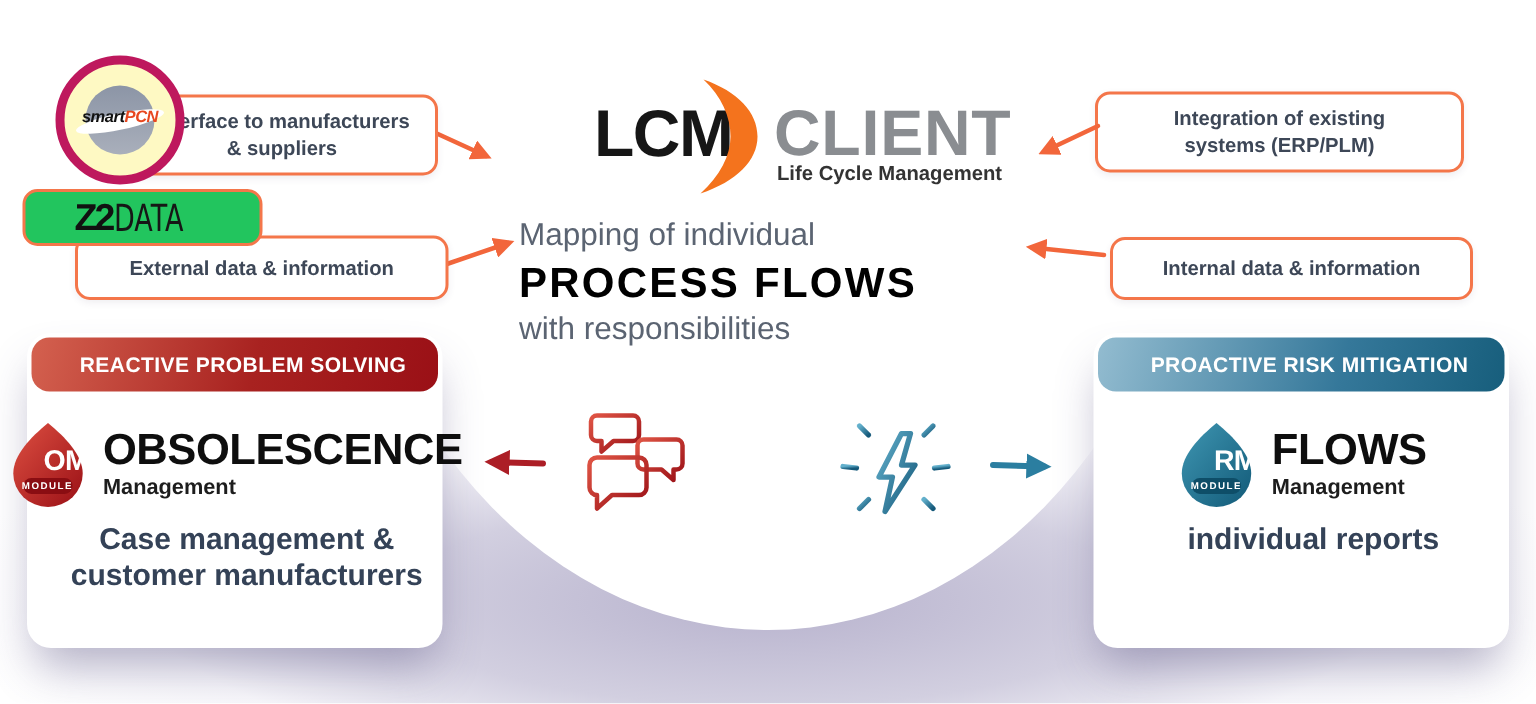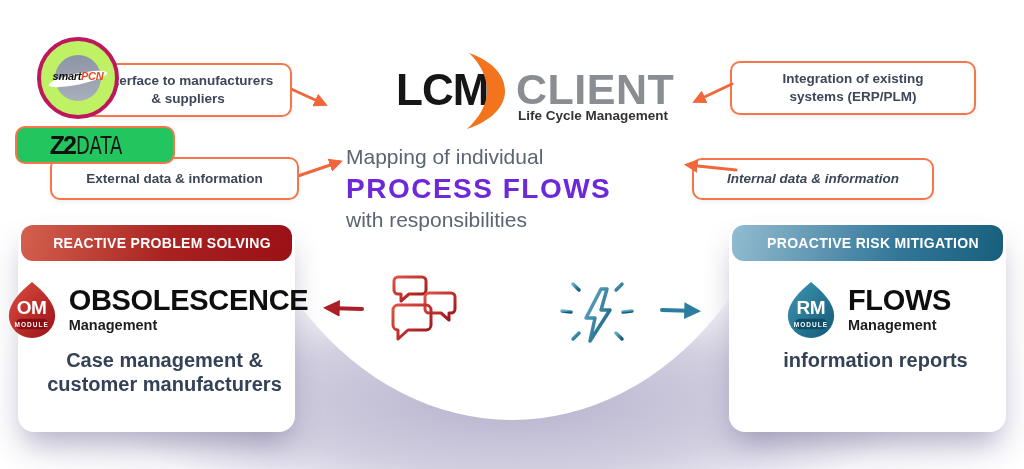--- a/index.html
+++ b/index.html
@@ -9,56 +9,56 @@
   .bg-glow{position:absolute;left:-40px;right:-40px;top:235px;height:320px;
            background:radial-gradient(closest-side at 50% 52%, #b7b2cd 0%, #d2cfe0 45%, rgba(244,243,249,0.6) 75%, rgba(255,255,255,0) 100%);}
   .bg-ellipse{position:absolute;left:222px;top:-300px;width:580px;height:720px;border-radius:50%;background:#ffffff;}
   
   .obox{position:absolute;background:#fff;border:2px solid #f4764a;border-radius:10px;
         display:flex;flex-direction:column;align-items:center;justify-content:center;
         color:#3d4757;font-weight:700;font-size:13.5px;line-height:1.3;text-align:center;
         box-shadow:0 2px 5px rgba(60,50,90,0.08);}
   
   .pcn-circle{position:absolute;left:37px;top:37px;width:74px;height:74px;border-radius:50%;
-              background:#bef264;border:4px solid #be185d;z-index:5;}
+              background:#fef9c3;border:6px solid #be185d;z-index:5;}
   .pcn-circle svg{position:absolute;left:6px;top:6px;}
   .pcn-text{position:absolute;left:0;right:0;top:29px;text-align:center;
             font-style:italic;font-weight:800;font-size:11px;letter-spacing:-0.3px;}
   .pcn-text .smart{color:#111;}
   .pcn-text .pcn{color:#e8471f;}
   
   .z2box{position:absolute;left:15px;top:126px;width:156px;height:34px;background:#22c55e;
          border:2px solid #f4764a;border-radius:10px;z-index:4;
          display:flex;align-items:center;justify-content:center;}
   .z2{font-weight:900;font-size:25px;letter-spacing:-2px;color:#111;line-height:1;}
   .zdata{display:inline-block;font-family:"DejaVu Sans",sans-serif;font-weight:400;font-size:25px;
          color:#161616;line-height:1;transform:scaleX(0.72);transform-origin:left center;margin-left:1px;}
   
   .lcm{position:absolute;left:396px;top:68px;font-weight:900;font-size:44px;color:#161616;letter-spacing:-1px;line-height:1;}
   .crescent{position:absolute;left:452px;top:51px;}
   .client{position:absolute;left:516px;top:68px;font-weight:700;font-size:43px;color:#8a8d91;letter-spacing:0.5px;line-height:1;}
   .logo-sub{position:absolute;left:518px;top:108px;font-weight:600;font-size:13.5px;color:#333;}
   
   .headline{position:absolute;left:346px;top:144px;width:340px;text-align:left;}
   .hl-1,.hl-3{font-size:21px;color:#5b6472;line-height:1.25;}
-  .hl-2{font-size:28px;font-weight:800;color:#6d28d9;letter-spacing:1.5px;line-height:1.25;margin:1px 0;}
+  .hl-2{font-size:28px;font-weight:800;color:#000000;letter-spacing:1.5px;line-height:1.25;margin:1px 0;}
   
   .card{position:absolute;top:222px;width:277px;height:210px;background:#fff;border-radius:16px;
         box-shadow:0 18px 30px -6px rgba(93,86,133,0.45);}
   .card-left{left:18px;}
   .card-right{left:729px;}
   .card-header{position:absolute;left:3px;right:3px;top:3px;height:36px;border-radius:12px;
                display:flex;align-items:center;justify-content:center;color:#fff;
                font-weight:700;font-size:14px;letter-spacing:0.3px;padding-left:11px;}
   .hdr-red{background:linear-gradient(105deg,#d4614f 0%,#a82220 55%,#9a1016 100%);}
   .hdr-teal{background:linear-gradient(105deg,#93bcd0 0%,#35789a 60%,#175e7c 100%);}
   .module-row{position:absolute;left:0;right:0;top:56px;height:62px;
               display:flex;align-items:center;justify-content:center;gap:10px;}
   .module-badge{position:relative;width:54px;height:58px;flex:0 0 auto;}
-  .module-abbr{position:absolute;left:0;right:0;top:17px;text-align:center;color:#fff;font-weight:900;font-size:19px;letter-spacing:-0.5px;}
+  .module-abbr{position:absolute;left:0;right:0;top:17px;text-align:right;color:#fff;font-weight:900;font-size:19px;letter-spacing:-0.5px;}
   .module-tag{position:absolute;left:0;right:0;top:41px;text-align:center;color:#fff;font-weight:700;font-size:6.5px;letter-spacing:1px;}
   .module-title{font-weight:900;font-size:29px;color:#0e0e0e;line-height:1;letter-spacing:-0.3px;}
   .module-sub{font-weight:600;font-size:14.5px;color:#1d1d1d;margin-top:3px;line-height:1;}
   .card-desc{position:absolute;left:0;right:0;top:127px;text-align:center;
              font-weight:800;font-size:20px;color:#344257;line-height:1.18;margin-left:16px;}
   .arrow-svg{position:absolute;}
 </style>
 </head>
 <body>
 
@@ -94,21 +94,21 @@
 
   <div class="obox" style="left:50px;top:157px;width:245px;height:39px;z-index:3;">
     <span>External data &amp; information</span>
   </div>
 
   <div class="obox" style="left:730px;top:61px;width:242px;height:50px;">
     <span>Integration of existing</span>
     <span>systems (ERP/PLM)</span>
   </div>
 
-  <div class="obox" style="left:692px;top:158px;width:238px;height:38px;font-style:italic;">
+  <div class="obox" style="left:740px;top:158px;width:238px;height:38px;">
     <span>Internal data &amp; information</span>
   </div>
 
   <svg class="arrow-svg" style="left:286px;top:84px;" width="48" height="28">
     <defs>
         <marker id="ah1" viewBox="0 0 10 10" refX="7" refY="5" markerWidth="4.6" markerHeight="4.6" orient="auto">
           <path d="M0 0 L10 5 L0 10 z" fill="#f2663b"></path>
         </marker>
       </defs>
     <line x1="3" y1="4" x2="38" y2="20" stroke="#f2663b" stroke-width="3" stroke-linecap="round" marker-end="url(#ah1)"></line>
@@ -254,16 +254,16 @@
         </svg>
         <div class="module-abbr">RM</div>
         <div class="module-tag">MODULE</div>
       </div>
       <div>
         <div class="module-title">FLOWS</div>
         <div class="module-sub">Management</div>
       </div>
     </div>
     <div class="card-desc">
-      <div>information reports</div>
+      <div>individual reports</div>
     </div>
   </div>
 </div>
 
 </body></html>

